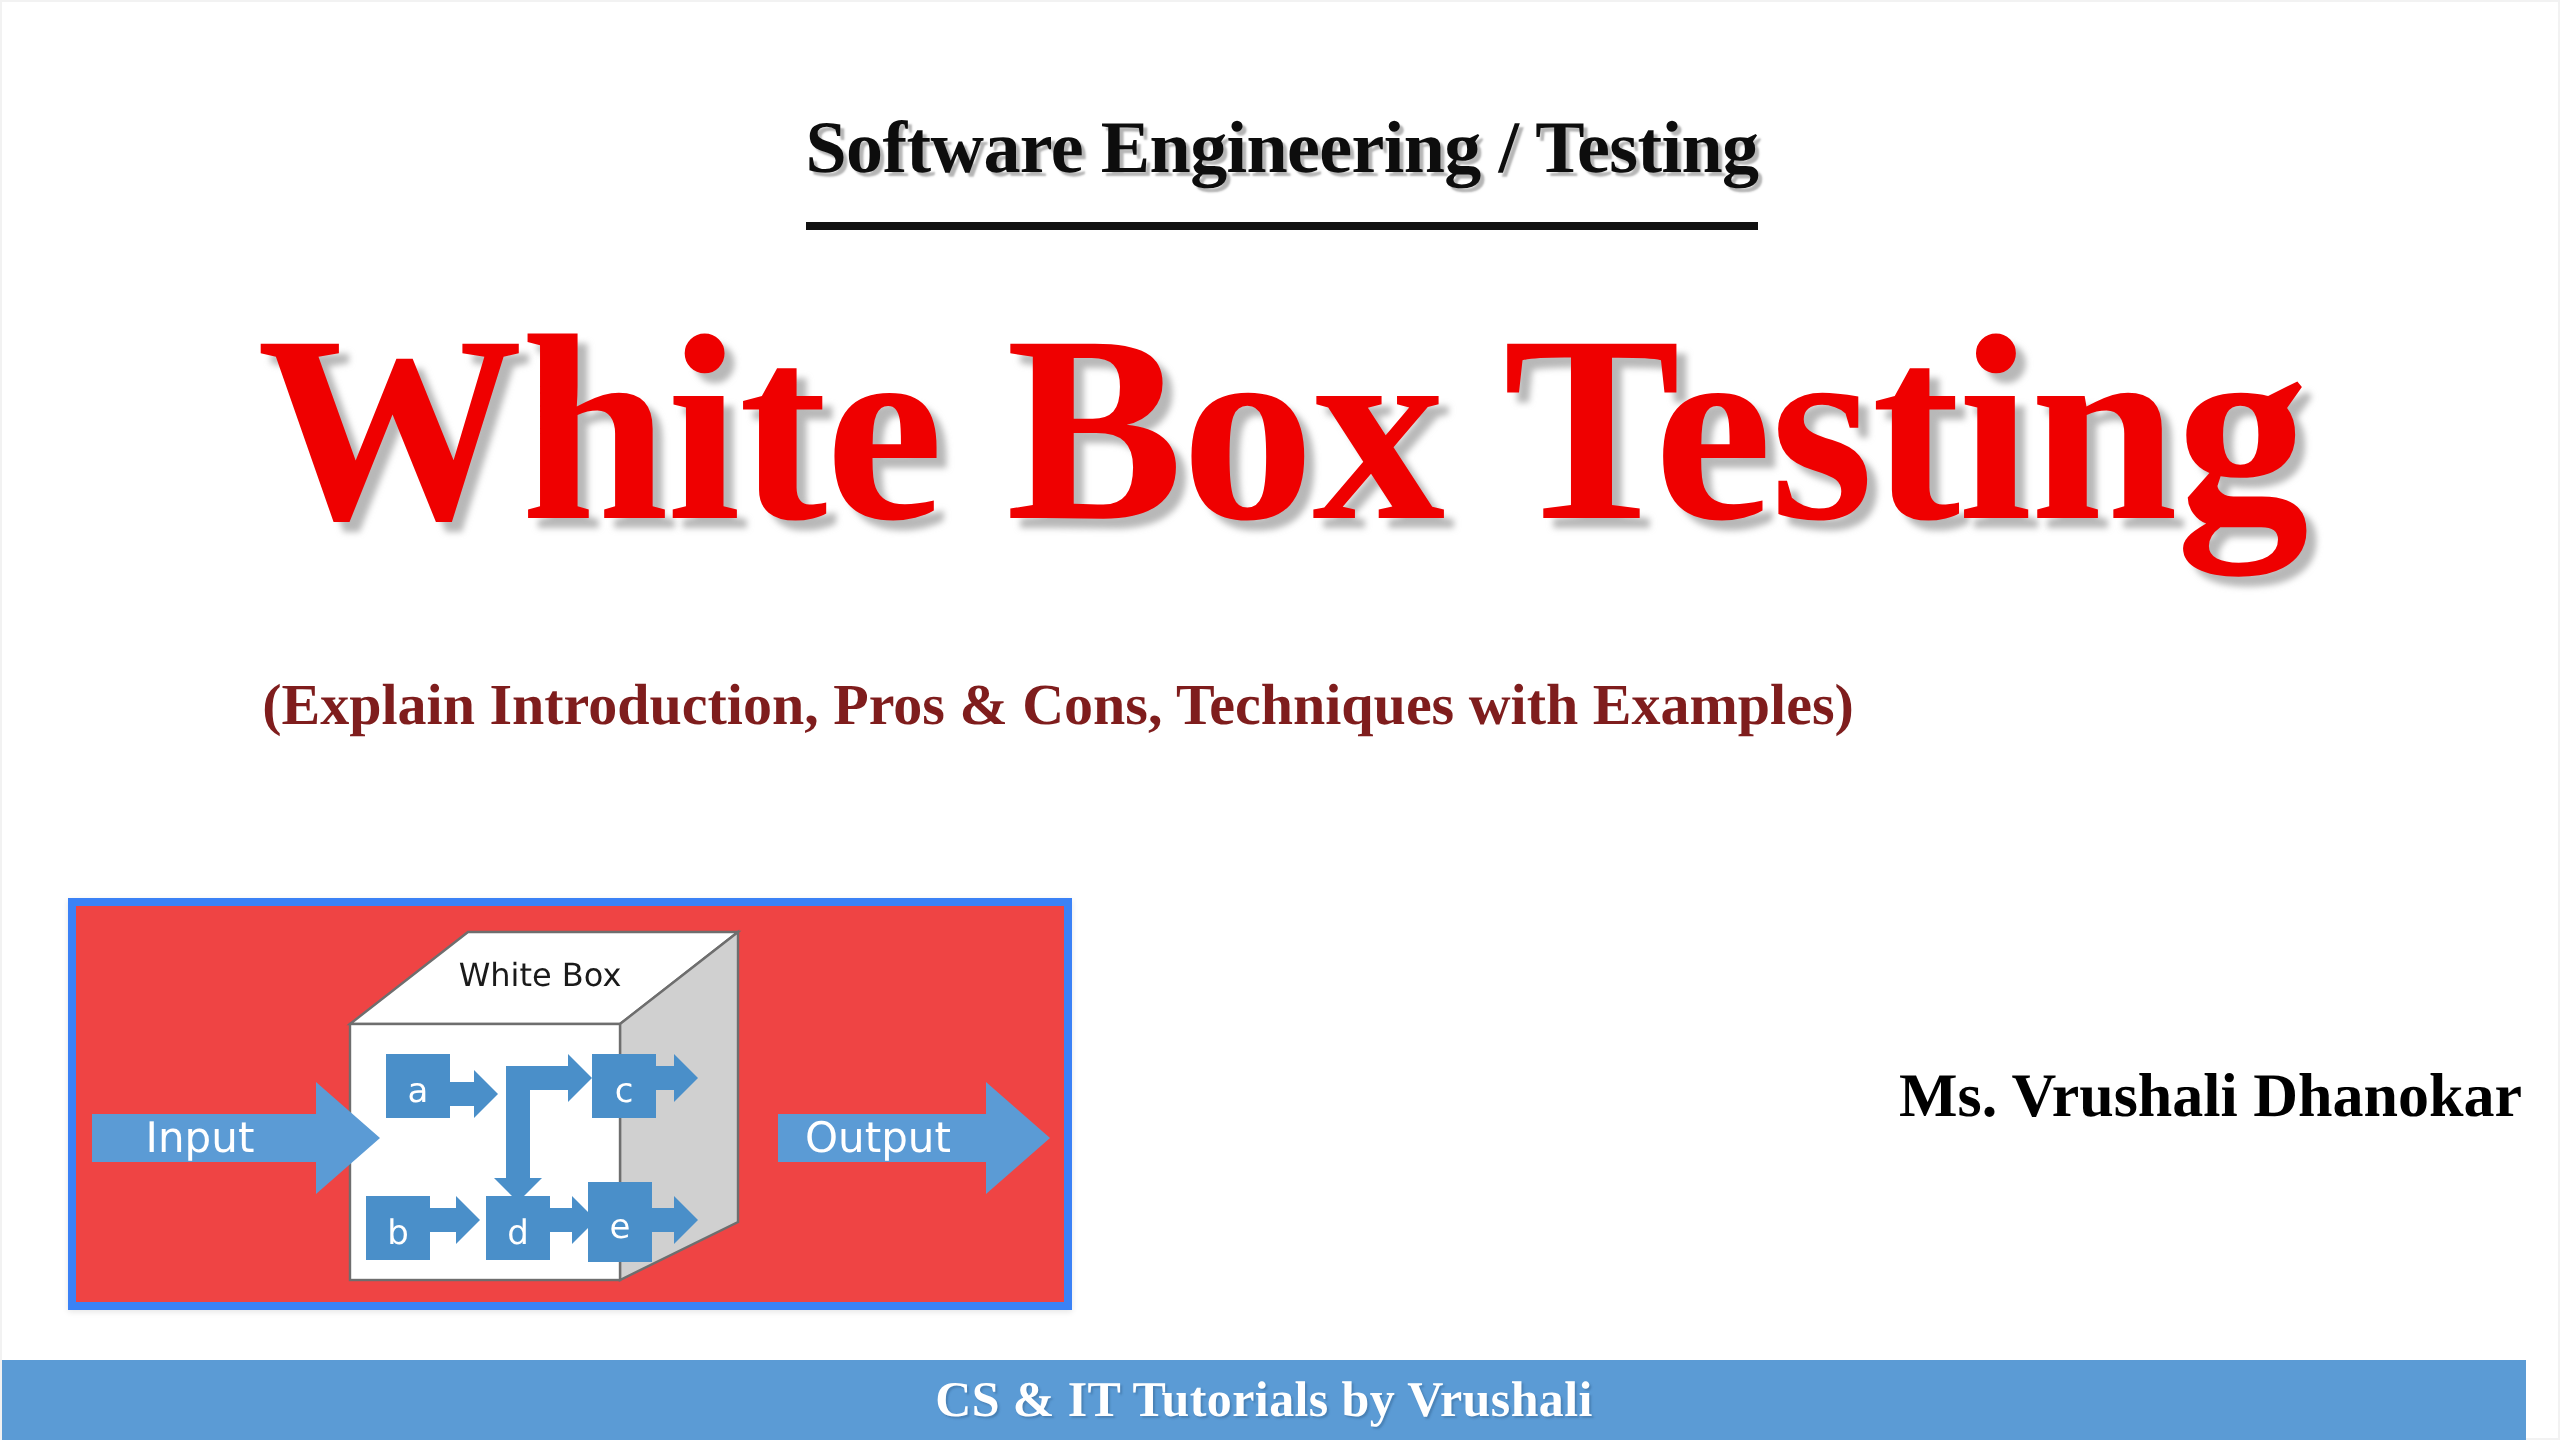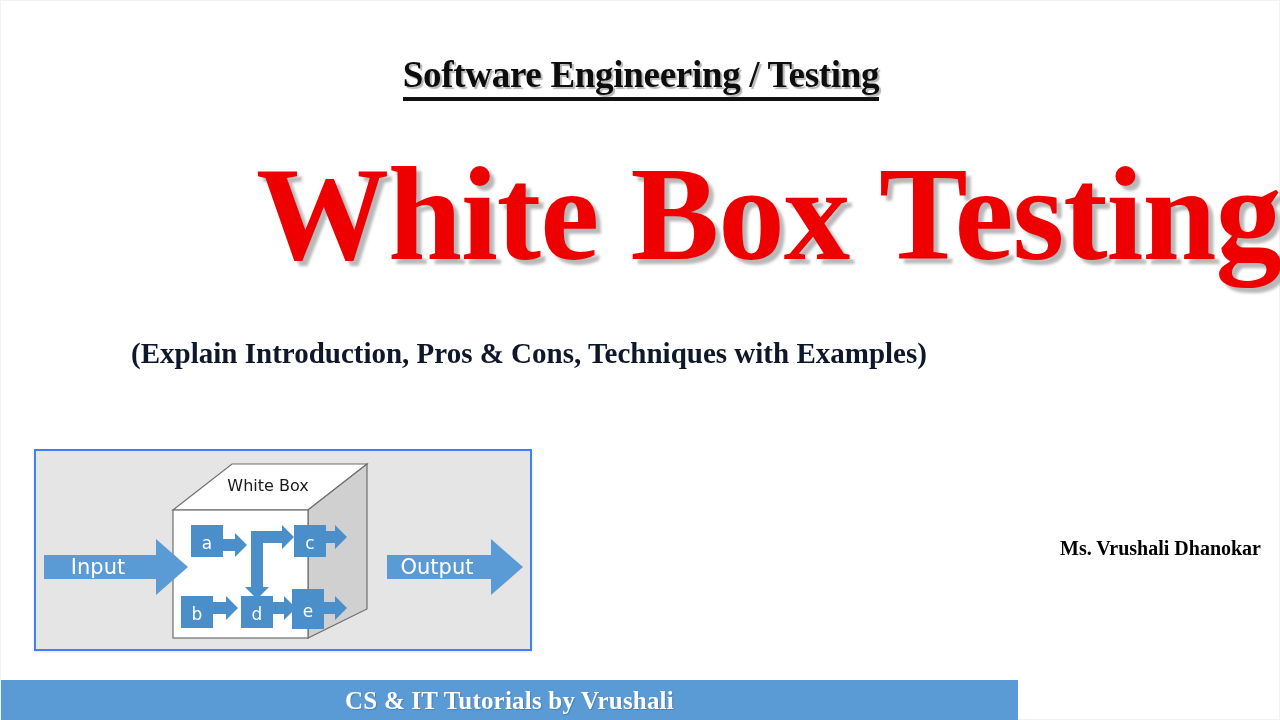--- a/index.html
+++ b/index.html
@@ -34,31 +34,31 @@
     font-family: "Liberation Serif", serif;
     font-weight: bold;
     font-size: 37px;
     line-height: 44px;
     color: #0d0d0d;
     letter-spacing: -0.3px;
     text-shadow: 2px 2px 1px rgba(120,120,120,0.55);
   }
   .header-title span.u {
     border-bottom: 4px solid #111111;
-    padding-bottom: 2px;
+    padding-bottom: 16px;
     margin-top: 38px;
   }
 
   
   .main-title {
     position: absolute;
     left: 0;
     top: 138px;
     width: 1280px;
-    text-align: right;
+    text-align: center;
     font-family: "Liberation Serif", serif;
     font-weight: bold;
     font-size: 133px;
     line-height: 150px;
     color: #ef0000;
     letter-spacing: -1px;
     text-shadow: 5px 5px 3px rgba(140,140,140,0.62);
     white-space: nowrap;
   }
 
@@ -66,63 +66,63 @@
   .subtitle {
     position: absolute;
     left: 0;
     top: 333px;
     width: 1056px;
     text-align: center;
     font-family: "Liberation Serif", serif;
     font-weight: bold;
     font-size: 29px;
     line-height: 38px;
-    color: #0f172a;
+    color: #7f1d1d;
     white-space: nowrap;
   }
 
   
   .diagram-frame {
     position: absolute;
     left: 33px;
     top: 448px;
     width: 494px;
     height: 198px;
-    background: #e5e5e5;
-    border: 2px solid #3b82f6;
+    background: #ef4444;
+    border: 4px solid #3b82f6;
     box-shadow: 0 1px 3px rgba(0,0,0,0.10);
     overflow: hidden;
   }
   .diagram-frame svg {
     display: block;
   }
 
   
   .presenter {
     position: absolute;
     right: 18px;
     top: 528px;
     width: 540px;
     text-align: right;
     font-family: "Liberation Serif", serif;
     font-weight: bold;
     color: #000000;
   }
   .presenter .line {
-    font-size: 20px;
+    font-size: 31px;
     line-height: 38px;
     white-space: nowrap;
   }
 
   
   .footer-bar {
     position: absolute;
     left: 0;
     top: 679px;
-    width: 1017px;
+    width: 1262px;
     height: 41px;
     background: #5b9bd5;
     display: flex;
     align-items: center;
     justify-content: center;
   }
   .footer-text {
     font-family: "Liberation Serif", serif;
     font-weight: bold;
     font-size: 25px;

